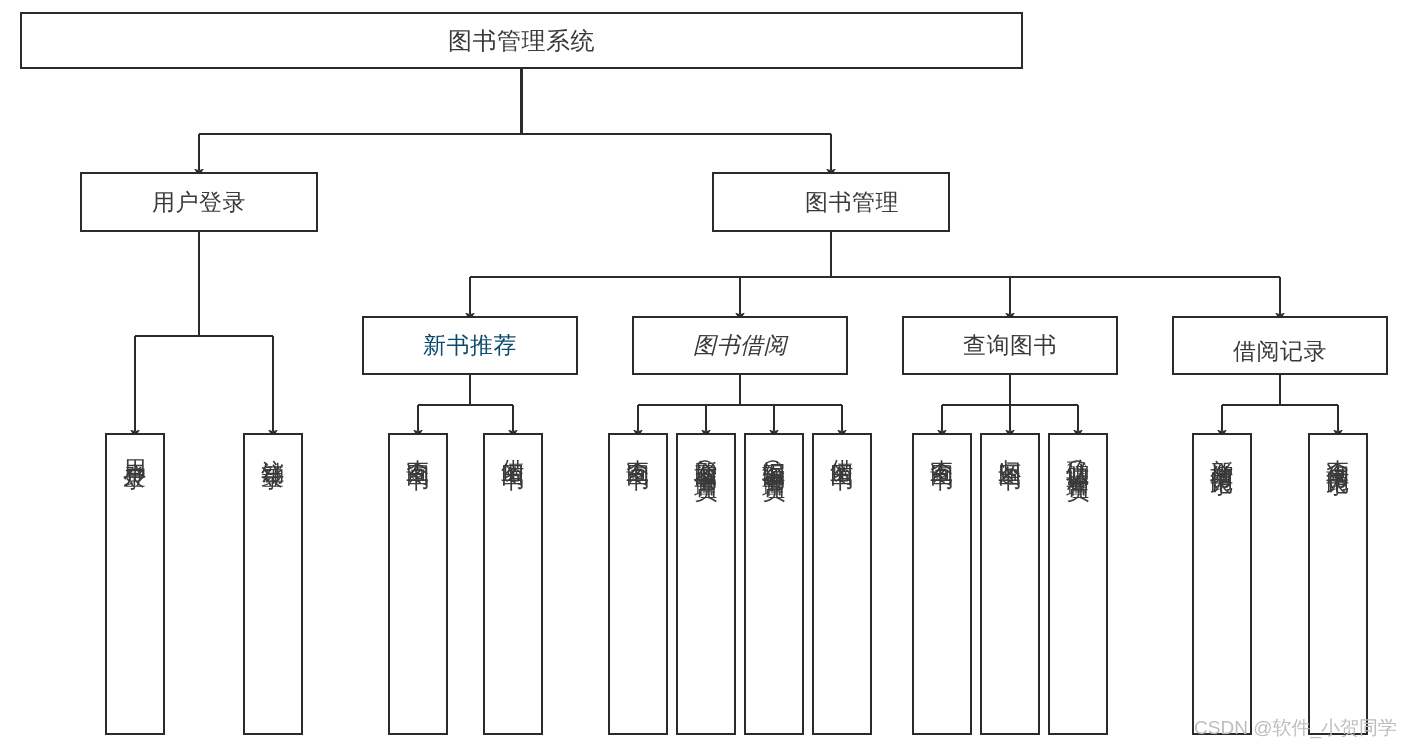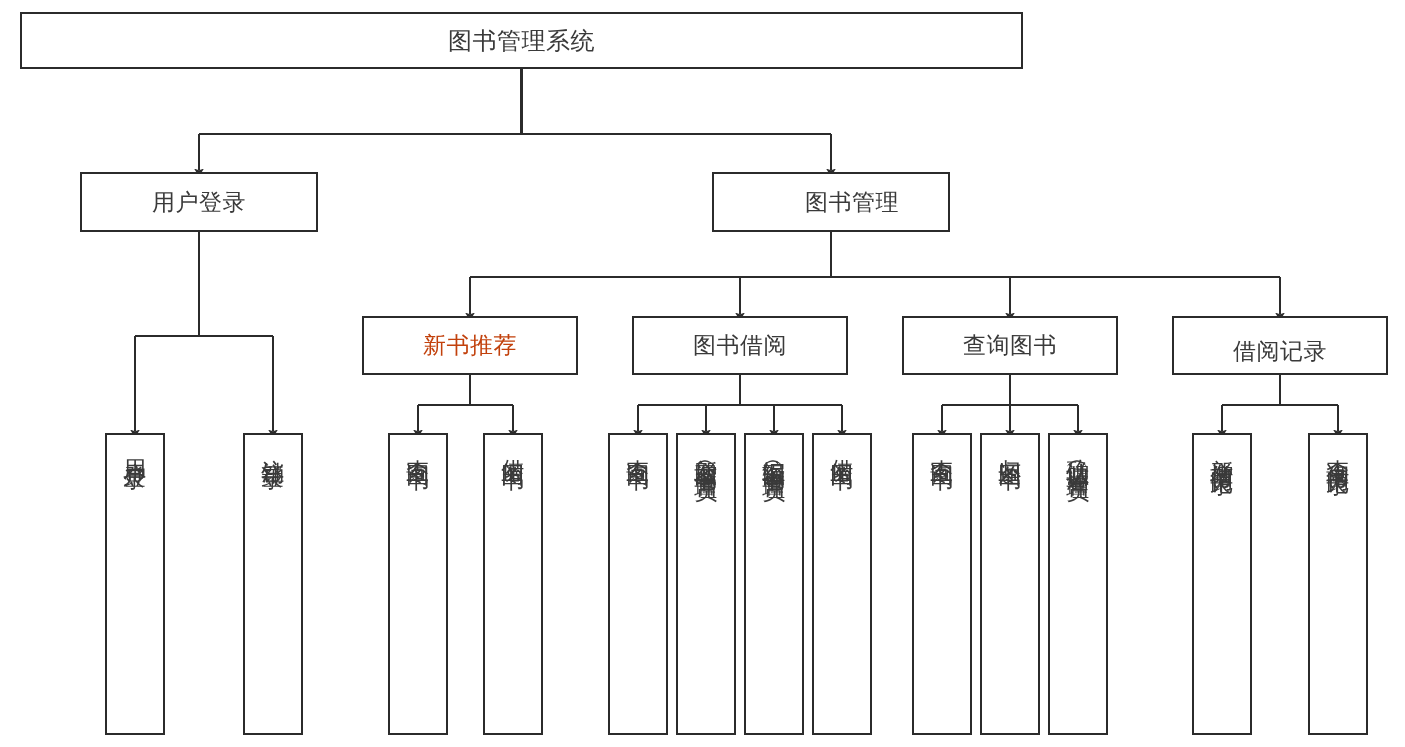--- a/index.html
+++ b/index.html
@@ -122,24 +122,24 @@
       <div class="node-box horizontal root" style="left: 20px; top: 12px; width: 1003px; height: 57px; border-color: rgb(43, 43, 43);">
         <span class="node-label" style="color: rgb(58, 58, 58);">图书管理系统</span>
       </div>
       <div class="node-box horizontal" style="left: 80px; top: 172px; width: 238px; height: 60px; border-color: rgb(43, 43, 43);">
         <span class="node-label" style="color: rgb(58, 58, 58);">用户登录</span>
       </div>
       <div class="node-box horizontal" style="left: 712px; top: 172px; width: 238px; height: 60px; border-color: rgb(43, 43, 43);">
         <span class="node-label" style="color: rgb(58, 58, 58); margin-left: 42px;">图书管理</span>
       </div>
       <div class="node-box horizontal" style="left: 362px; top: 316px; width: 216px; height: 59px; border-color: rgb(43, 43, 43);">
-        <span class="node-label" style="color: #c2410c;">新书推荐</span>
+        <span class="node-label" style="color: #0c4a6e;">新书推荐</span>
       </div>
       <div class="node-box horizontal" style="left: 632px; top: 316px; width: 216px; height: 59px; border-color: rgb(43, 43, 43);">
-        <span class="node-label" style="color: rgb(58, 58, 58);">图书借阅</span>
+        <span class="node-label" style="color: rgb(58, 58, 58); font-style: italic;">图书借阅</span>
       </div>
       <div class="node-box horizontal" style="left: 902px; top: 316px; width: 216px; height: 59px; border-color: rgb(43, 43, 43);">
         <span class="node-label" style="color: rgb(58, 58, 58);">查询图书</span>
       </div>
       <div class="node-box horizontal" style="left: 1172px; top: 316px; width: 216px; height: 59px; border-color: rgb(43, 43, 43);">
         <span class="node-label" style="color: rgb(58, 58, 58); margin-top: 12px;">借阅记录</span>
       </div>
       <div class="node-box vertical" style="left: 105px; top: 433px; width: 60px; height: 302px; border-color: rgb(43, 43, 43);">
         <span class="node-label" style="color: rgb(58, 58, 58);">用户登录</span>
       </div>
@@ -173,13 +173,14 @@
       <div class="node-box vertical" style="left: 1048px; top: 433px; width: 60px; height: 302px; border-color: rgb(43, 43, 43);">
         <span class="node-label" style="color: rgb(58, 58, 58);">确认归还（管理员）</span>
       </div>
       <div class="node-box vertical" style="left: 1192px; top: 433px; width: 60px; height: 302px; border-color: rgb(43, 43, 43);">
         <span class="node-label" style="color: rgb(58, 58, 58);">新增借阅记录</span>
       </div>
       <div class="node-box vertical" style="left: 1308px; top: 433px; width: 60px; height: 302px; border-color: rgb(43, 43, 43);">
         <span class="node-label" style="color: rgb(58, 58, 58);">查询借阅记录</span>
       </div>
     </div>
+  <div id="watermark">CSDN @软件_小贺同学</div>
 </div>
 
 </body></html>

